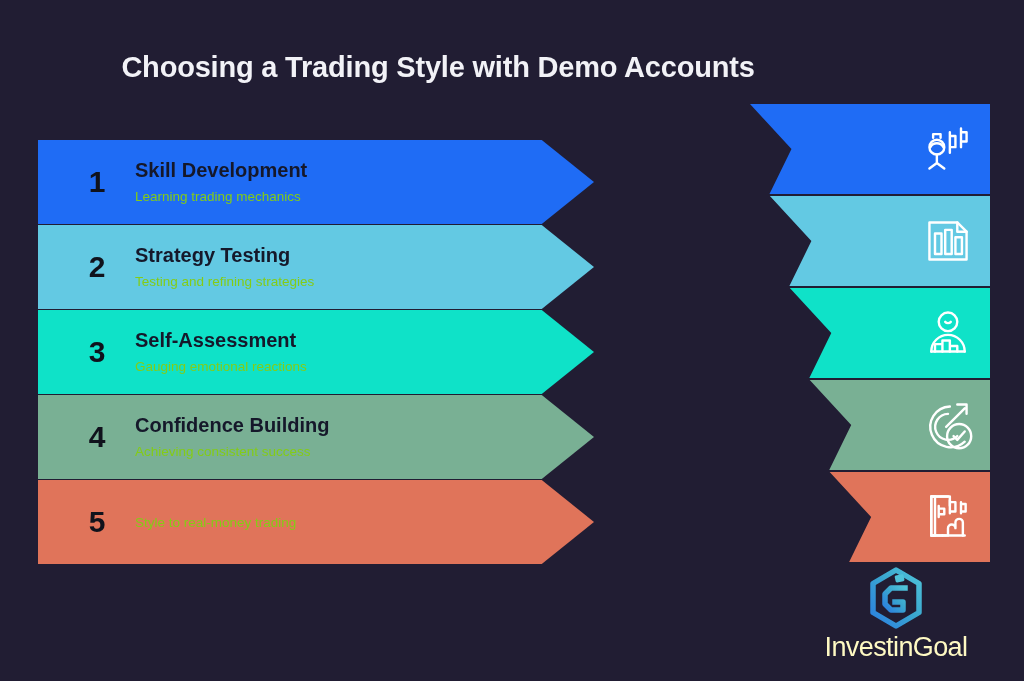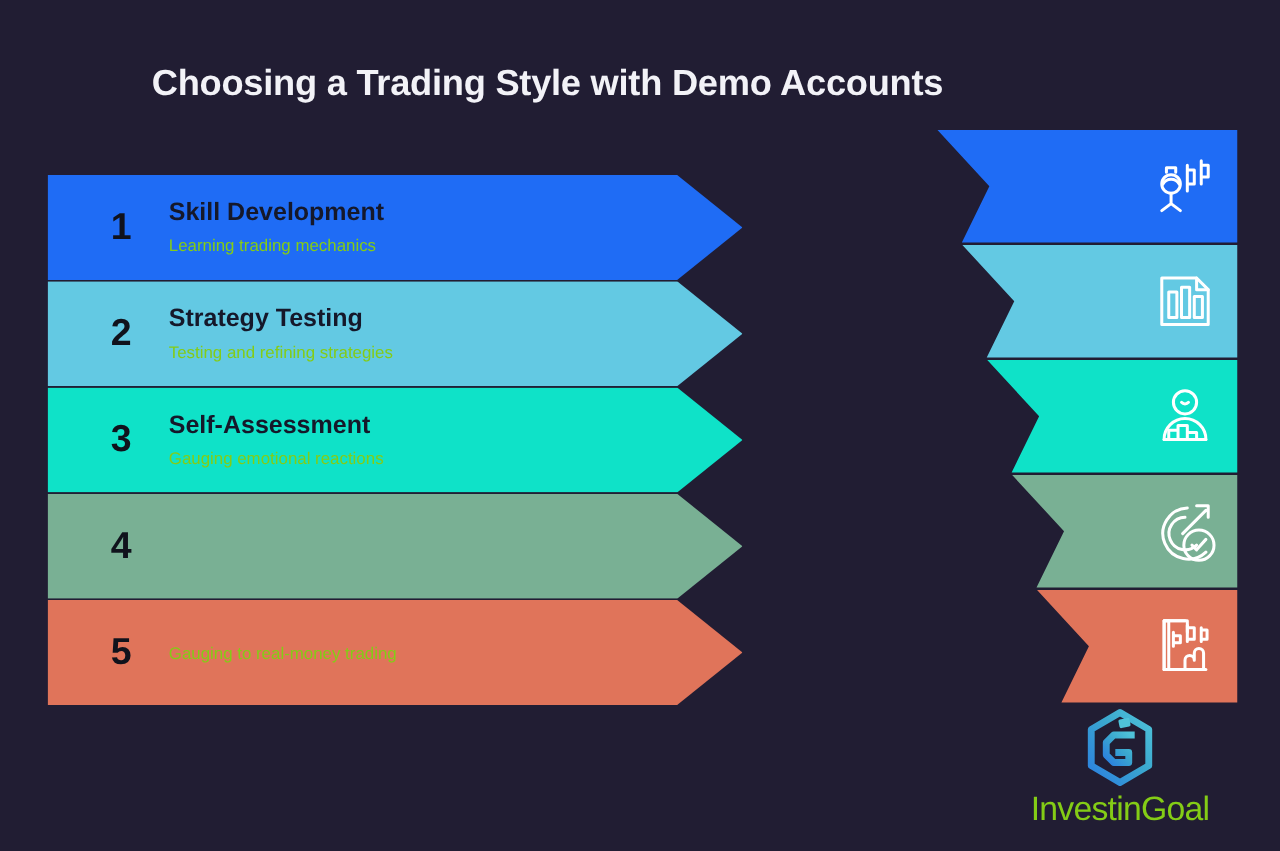--- a/index.html
+++ b/index.html
@@ -121,21 +121,21 @@
   
   #brand-logo {
     position: absolute;
     right: 38px;
     bottom: 18px;
     width: 180px;
     text-align: center;
   }
   #brand-mark { display: block; margin: 0 auto 2px; }
   #brand-name {
-    color: #84cc16;
+    color: #fef9c3;
     font-size: 27px;
     font-weight: normal;
     letter-spacing: -0.6px;
     line-height: 32px;
   }
 </style>
 </head>
 <body style="background: rgb(33, 29, 51);">
 
 <div id="infographic">
@@ -163,26 +163,30 @@
         <div class="step-shape" style="background: rgb(15, 226, 200);"></div>
         <div class="step-number">3</div>
         <div class="step-text">
           <div class="step-title">Self-Assessment</div>
           <div class="step-sub">Gauging emotional reactions</div>
         </div>
       </div>
       <div class="step-row">
         <div class="step-shape" style="background: rgb(121, 176, 148);"></div>
         <div class="step-number">4</div>
+        <div class="step-text">
+          <div class="step-title">Confidence Building</div>
+          <div class="step-sub">Achieving consistent success</div>
+        </div>
       </div>
       <div class="step-row">
         <div class="step-shape" style="background: rgb(224, 116, 90);"></div>
         <div class="step-number">5</div>
         <div class="step-text">
-          <div class="step-sub">Gauging to real-money trading</div>
+          <div class="step-sub">Style to real-money trading</div>
         </div>
       </div>
     </div>
 
   <div id="funnel-panel">
       <svg id="funnel-svg" width="248" height="462" viewBox="0 0 248 462">
         <polygon points="8,0 248,0 248,90 27.480519480519483,90 49.48051948051948,45" fill="#1f6cf5"></polygon>
         <polygon points="27.913419913419915,92 248,92 248,182 47.39393939393939,182 69.39393939393939,137" fill="#63c9e3"></polygon>
         <polygon points="47.82683982683983,184 248,184 248,274 67.3073593073593,274 89.3073593073593,229" fill="#0fe2c8"></polygon>
         <polygon points="67.74025974025975,276 248,276 248,366 87.22077922077922,366 109.22077922077922,321" fill="#79b094"></polygon>

